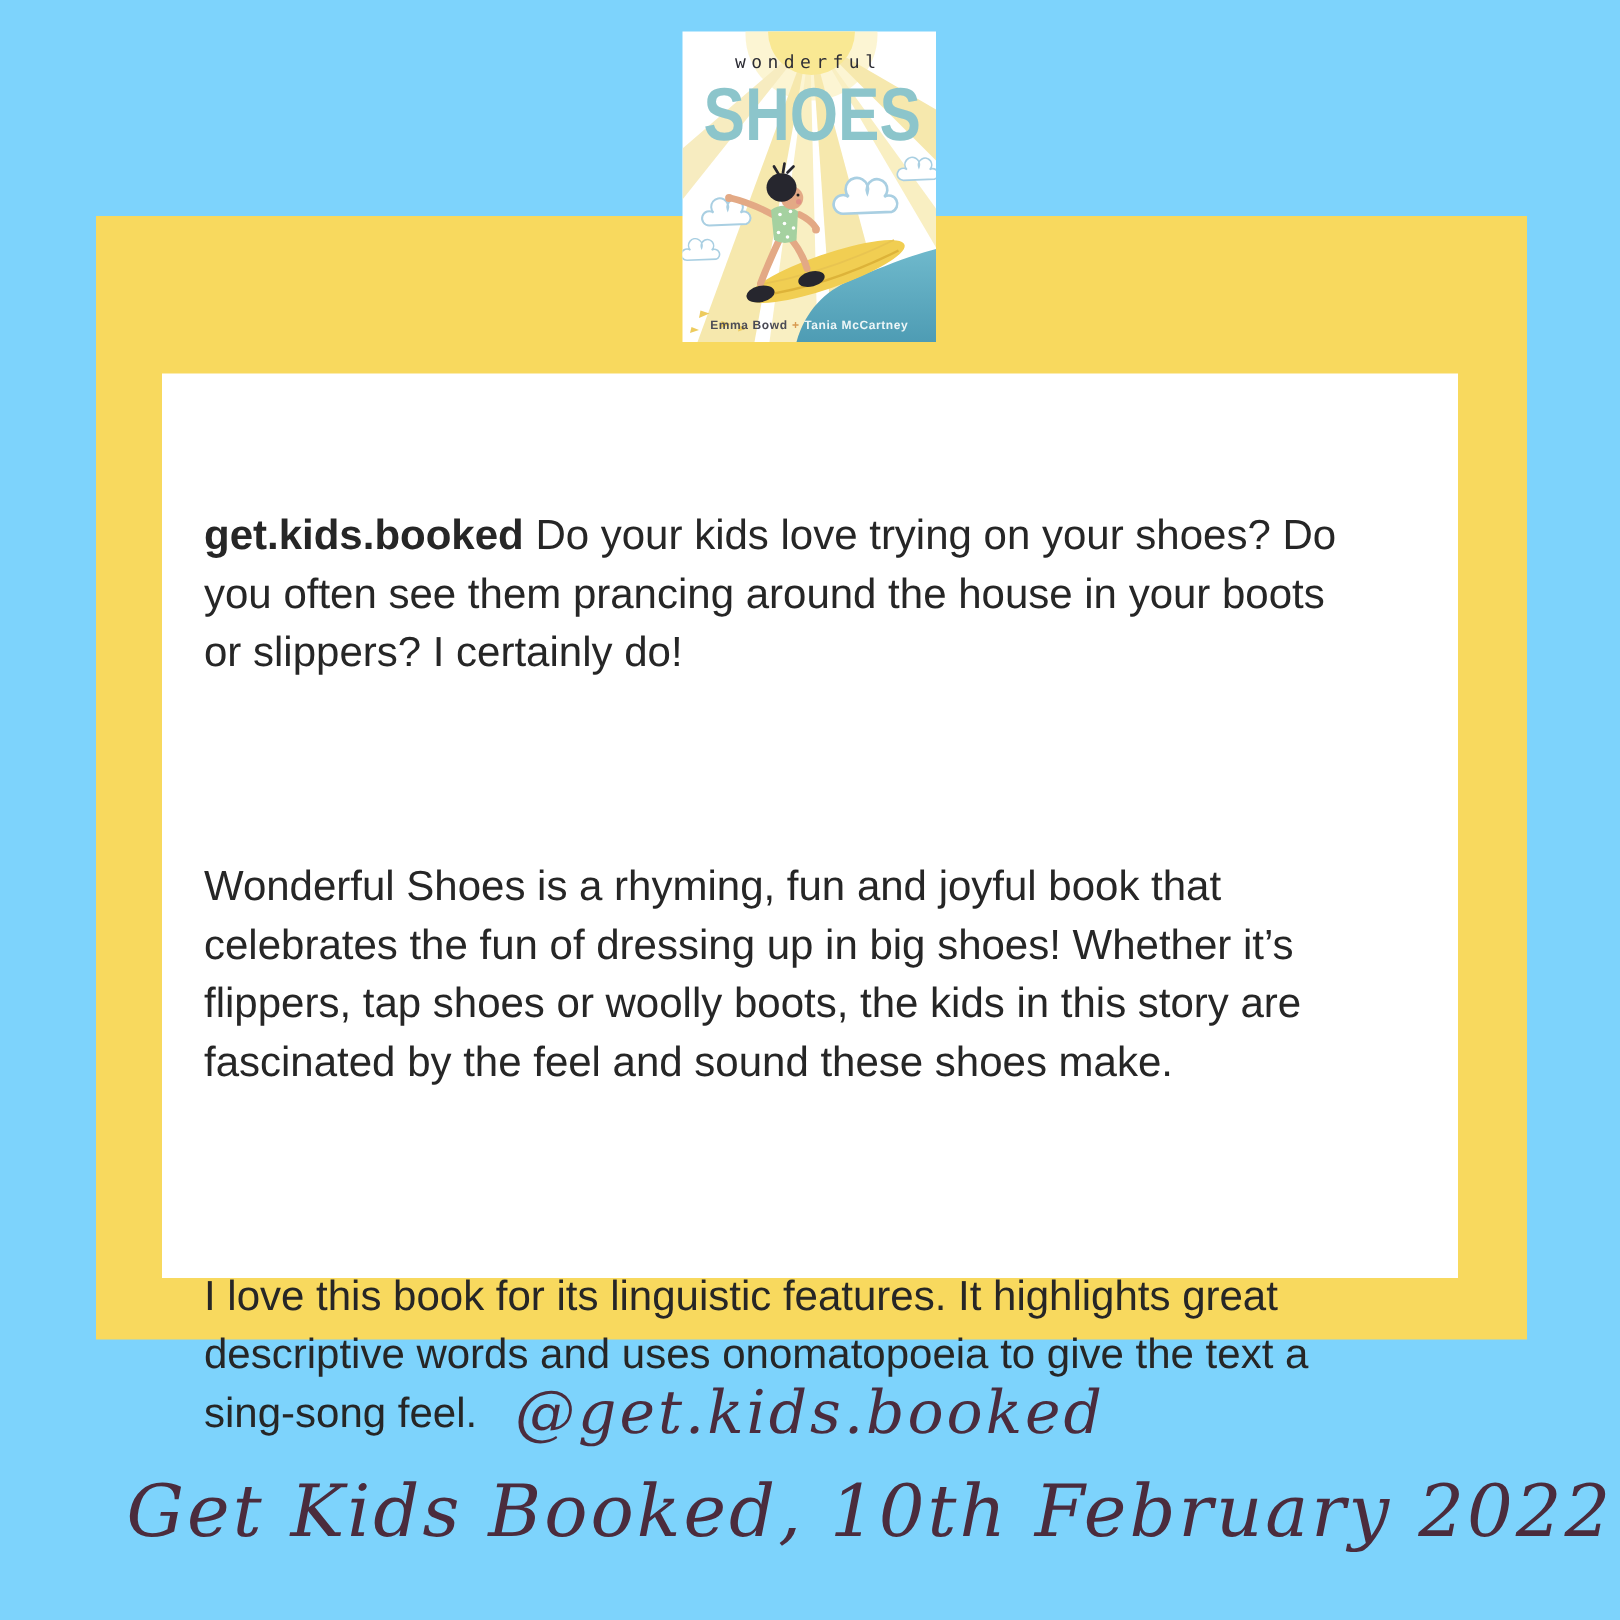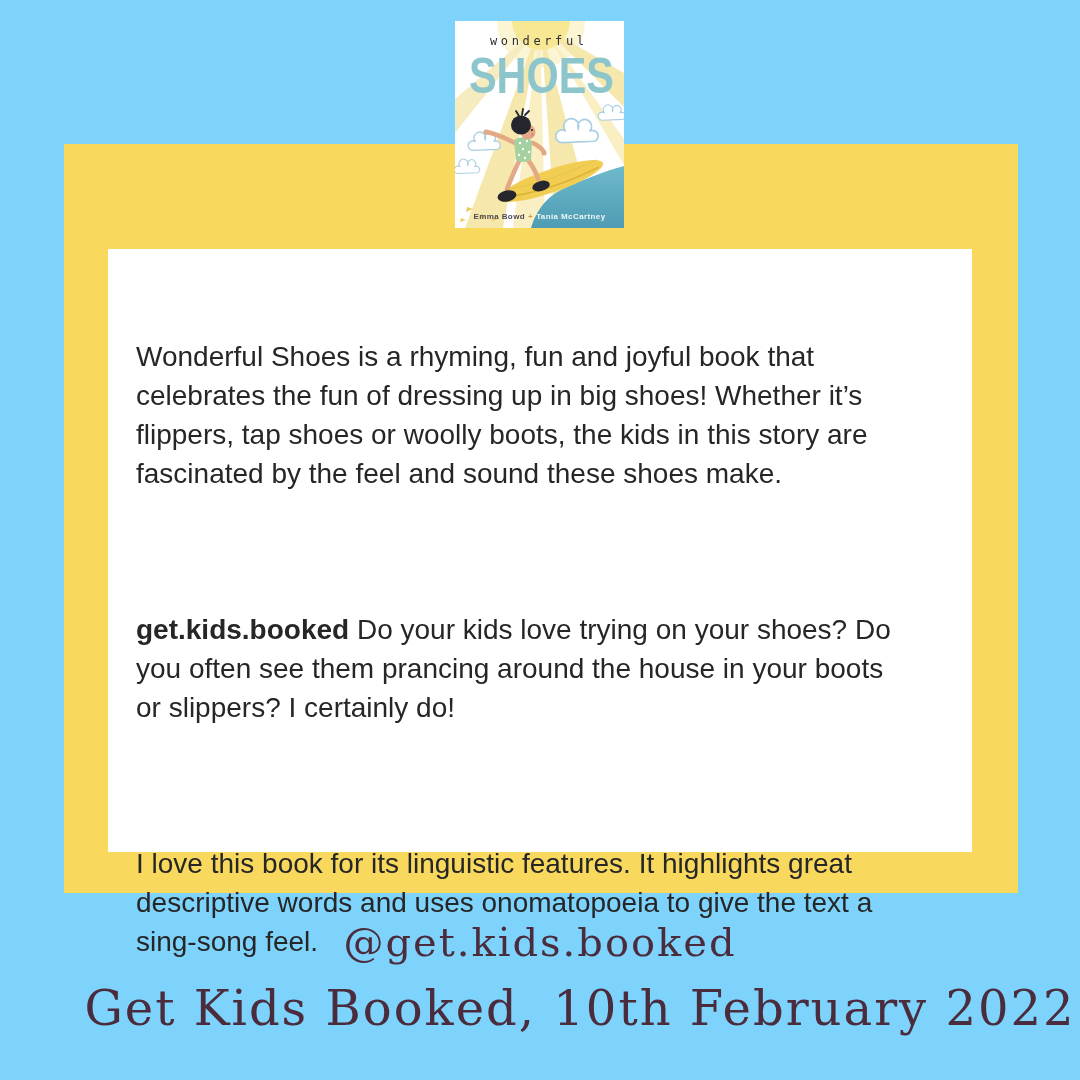--- a/index.html
+++ b/index.html
@@ -22,21 +22,21 @@
     background:#ffffff;box-sizing:border-box;
     padding:10px 26px 0 28px;
     color:#262626;font-size:28px;line-height:39px;
     white-space:pre;
   }
   .review-box p{margin:0 0 39px 0;}
   .review-box p:last-child{margin-bottom:0;}
   .review-box strong{font-weight:bold;}
   .footer-handle,.footer-credit{
     position:absolute;left:0;width:1080px;text-align:center;
-    font-family:"DejaVu Serif",serif;
+    font-family:"DejaVu Serif",serif;font-style:italic;
     color:#4b2c3d;letter-spacing:2px;
   }
   .footer-handle{top:918px;font-size:40px;line-height:1.2;}
   .footer-credit{top:980px;font-size:48px;line-height:1.2;margin-left:40px;}
 </style>
 </head>
 <body>
 
 <div class="canvas">
 
@@ -111,27 +111,27 @@
         <path d="M64,95 l-3,-5 M67,94 l1,-6 M70,94 l4,-4" stroke="#26262e" stroke-width="1.8" fill="none"></path>
         <ellipse cx="86" cy="165" rx="9" ry="5" fill="#26262e" transform="rotate(-15 86 165)"></ellipse>
         <ellipse cx="52" cy="175" rx="9.5" ry="5.5" fill="#26262e" transform="rotate(-12 52 175)"></ellipse>
       </g>
 
       <text x="84.5" y="198" text-anchor="middle" font-family="Liberation Sans, sans-serif" font-size="8" font-weight="bold" letter-spacing="0.4"><tspan fill="#4b4b55">Emma Bowd</tspan><tspan dx="3" fill="#d89a50">+</tspan><tspan dx="3" fill="#edf6f7">Tania McCartney</tspan></text>
     </svg>
   </div>
 
   <div class="review-box">
+    <p><strong>get.kids.booked</strong><span> Do your kids love trying on your shoes? Do
+you often see them prancing around the house in your boots
+or slippers? I certainly do!</span></p>
     <p>Wonderful Shoes is a rhyming, fun and joyful book that
 celebrates the fun of dressing up in big shoes! Whether it’s
 flippers, tap shoes or woolly boots, the kids in this story are
 fascinated by the feel and sound these shoes make.</p>
-    <p><strong>get.kids.booked</strong><span> Do your kids love trying on your shoes? Do
-you often see them prancing around the house in your boots
-or slippers? I certainly do!</span></p>
     <p>I love this book for its linguistic features. It highlights great
 descriptive words and uses onomatopoeia to give the text a
 sing-song feel.</p>
     <p>Great for young kids and perfect for reading aloud, this picture
 book is playful and emphasises the innocence of childhood!</p>
   </div>
 
   <div class="footer-handle">@get.kids.booked</div>
   <div class="footer-credit">Get Kids Booked, 10th February 2022</div>
 

